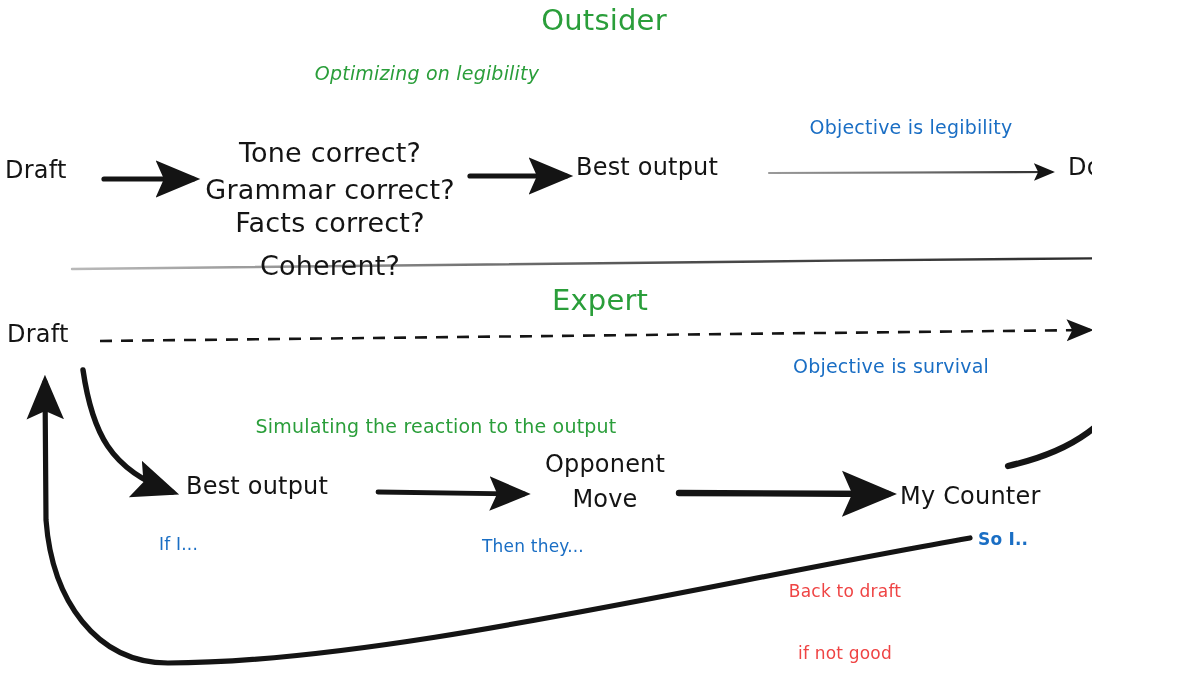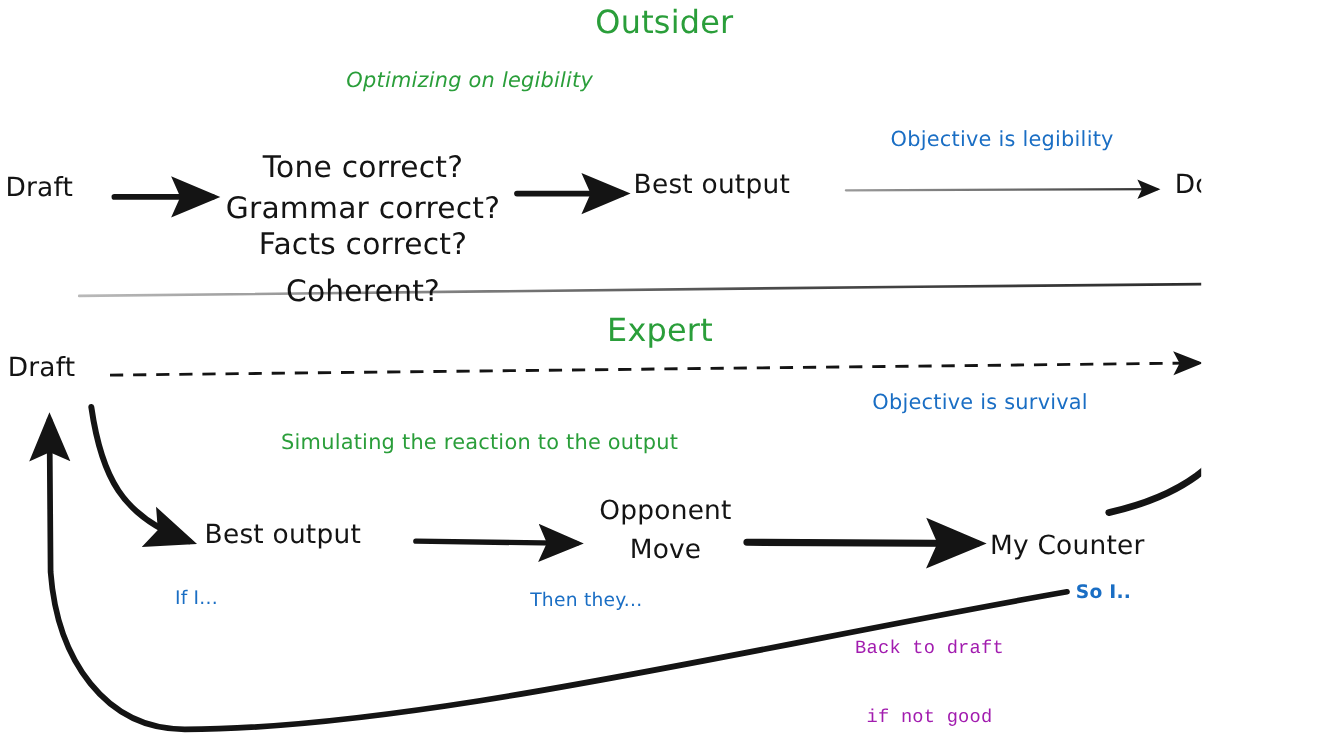--- a/index.html
+++ b/index.html
@@ -28,21 +28,21 @@
   .lbl {
     position: absolute;
     white-space: pre;
     line-height: 1.08;
     font-family: "DejaVu Sans", sans-serif;
     letter-spacing: 0.2px;
   }
   .ink   { color: #141414; }
   .green { color: #2a9e3a; }
   .blue  { color: #1a6ec4; }
-  .red   { color: #a21caf; font-family: Liberation Mono, monospace; }
+  .red   { color: #ef4444; }
 
   .t-title    { font-size: 29px; font-weight: 400; }
   .t-node     { font-size: 24px; font-weight: 400; }
   .t-check    { font-size: 27px; font-weight: 400; margin-top: 38px; }
   .t-annot    { font-size: 19px; font-weight: 400; }
   .t-annot-sm { font-size: 17px; font-weight: 400; }
 
   .center { transform: translateX(-50%); text-align: center; }
 </style>
 </head>
@@ -113,21 +113,21 @@
   <div class="lbl t-node ink" style="left:1068px; top:155px;">Done</div>
 
   <div class="lbl t-title green center" style="left:600px; top:285px;">Expert</div>
 
   <div class="lbl t-node ink" style="left:7px; top:322px;">Draft</div>
 
   <div class="lbl t-node ink" style="left:1114px; top:310px;">Done</div>
 
   <div class="lbl t-annot blue center" style="left:891px; top:356px;">Objective is survival</div>
 
-  <div class="lbl t-annot green center" style="left:436px; top:392px;">Simulating the reaction to the output</div>
+  <div class="lbl t-annot green center" style="left:436px; top:416px;">Simulating the reaction to the output</div>
 
   <div class="lbl t-node ink" style="left:186px; top:474px;">Best output</div>
 
   <div class="lbl t-node ink center" style="left:605px; top:452px;text-align:center;">Opponent</div>
   <div class="lbl t-node ink center" style="left:605px; top:487px;">Move</div>
 
   <div class="lbl t-node ink" style="left:900px; top:484px;">My Counter</div>
 
   <div class="lbl t-annot-sm blue" style="left:159px; top:535px;">If I...</div>
   <div class="lbl t-annot-sm blue" style="left:482px; top:537px;">Then they...</div>

